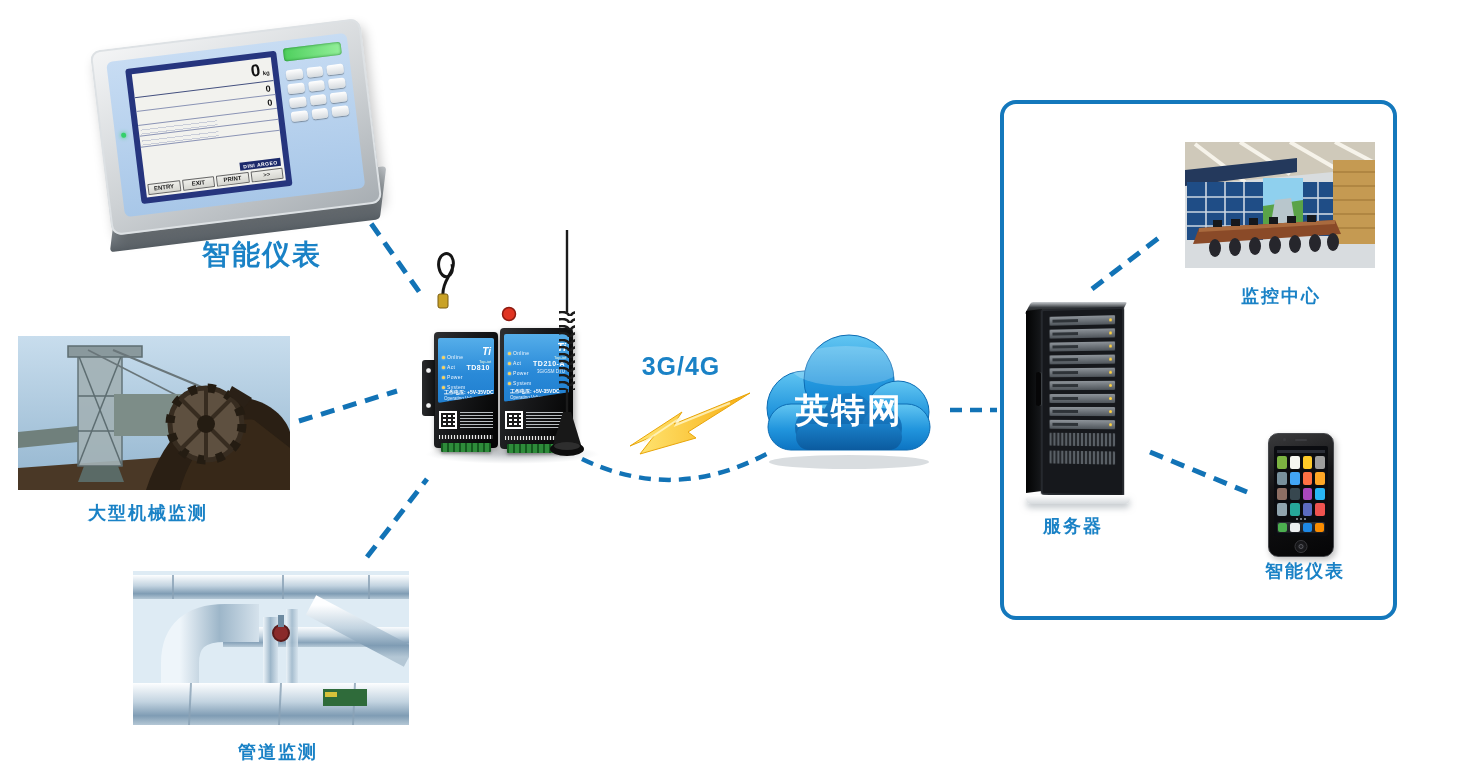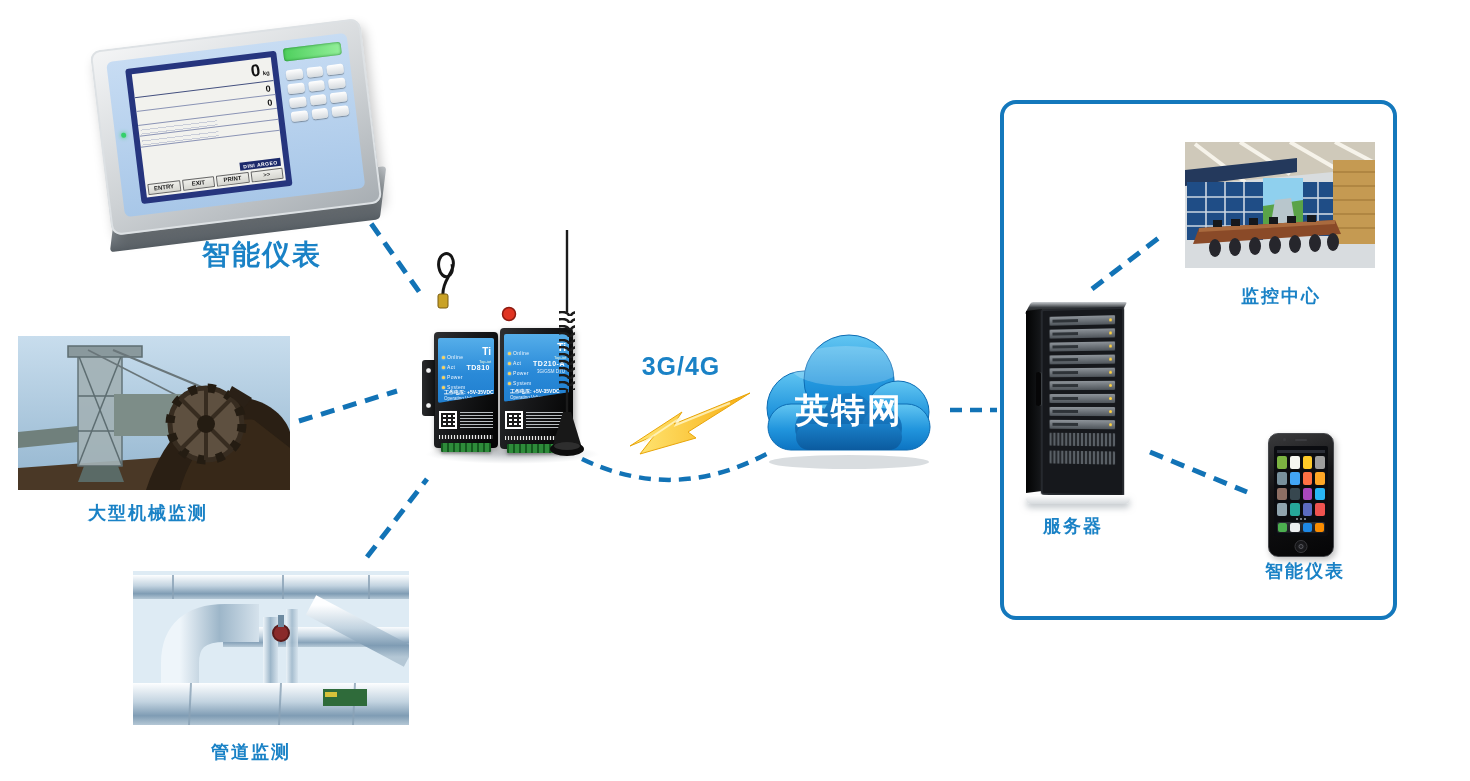--- a/index.html
+++ b/index.html
@@ -37,21 +37,21 @@
   .lcd{height:13px;border-radius:3px;background:linear-gradient(90deg,#4ecf5d,#93ef9a);box-shadow:inset 0 0 3px #1f7d2e;margin-bottom:9px}
   .keypad{display:grid;grid-template-columns:repeat(3,1fr);gap:4px}
   .keypad i{display:block;height:10px;border-radius:3px;background:linear-gradient(180deg,#ffffff,#d5dade);box-shadow:0 1px 1px rgba(0,0,0,.35)}
 
   
   .dtu{position:absolute;z-index:4;border-radius:4px;background:linear-gradient(105deg,#2e2f31,#17181a 45%,#050505 92%);box-shadow:2px 3px 6px rgba(0,0,0,.35)}
   .dtu-left{left:434px;top:332px;width:64px;height:116px}
   .dtu-right{left:500px;top:328px;width:73px;height:121px}
   .dtu-blue{position:absolute;left:4px;right:4px;top:6px;height:56%;background:linear-gradient(180deg,#55aeea,#2a8ad8 55%,#1f7ecf);clip-path:polygon(0 0,100% 0,100% 86%,0 100%);border-radius:2px}
   .ti-logo{position:absolute;right:3px;top:3px;text-align:right;color:#fff}
-  .ti{font-size:10px;font-weight:bold;line-height:9px}
+  .ti{font-size:10px;font-weight:bold;font-style:italic;line-height:9px}
   .ti-sub{display:block;font-size:4px;color:#e8f6e0}
   .leds{position:absolute;left:4px;top:16px;list-style:none}
   .leds li{display:flex;align-items:center;gap:2px;margin-bottom:4px}
   .leds i{width:3px;height:3px;border-radius:50%;background:#ffd34d;box-shadow:0 0 2px #fff}
   .leds span{font-size:5px;color:#eef6ff;letter-spacing:.3px}
   .dtu-model{position:absolute;right:4px;top:26px;color:#fff;font-size:7px;font-weight:bold;letter-spacing:.5px}
   .dtu-type{position:absolute;right:4px;top:35px;color:#e8f2fc;font-size:4.5px}
   .dtu-volt1{position:absolute;left:6px;bottom:8px;color:#fff;font-size:5px;font-weight:bold;white-space:nowrap}
   .dtu-volt2{position:absolute;left:6px;bottom:2px;color:#e8f2fc;font-size:4.5px;white-space:nowrap}
   .dtu-lower{position:absolute;left:5px;right:5px;bottom:14px;height:24%;display:flex;gap:3px;align-items:center}
@@ -231,21 +231,21 @@
         <line x1="222" y1="112" x2="220" y2="154"></line>
       <line x1="40" y1="4" x2="40" y2="28"></line>
         <line x1="150" y1="4" x2="150" y2="28"></line>
         <line x1="236" y1="4" x2="236" y2="28"></line>
     </g>
     <circle cx="148" cy="62" r="8" fill="#8a2a2a" stroke="#5a1a1a" stroke-width="2"></circle>
     <rect x="145" y="44" width="6" height="12" fill="#6d8aa0"></rect>
     <rect x="190" y="118" width="44" height="17" fill="#2f6b3a"></rect>
     <rect x="192" y="121" width="12" height="5" fill="#d8c23a"></rect>
   </svg>
-  <div class="label small" style="left:251px;top:740px">管道监测</div>
+  <div class="label small" style="left:278px;top:740px">管道监测</div>
 
   <div class="dtu-shadow"></div>
 
   <div class="dtu dtu-left">
     <div class="bracket"></div>
     <div class="dtu-blue">
       <div class="ti-logo"><span class="ti">Ti</span><i class="ti"></i><span class="ti-sub">Top-iot</span></div>
       <ul class="leds">
         <li>
             <i></i>

